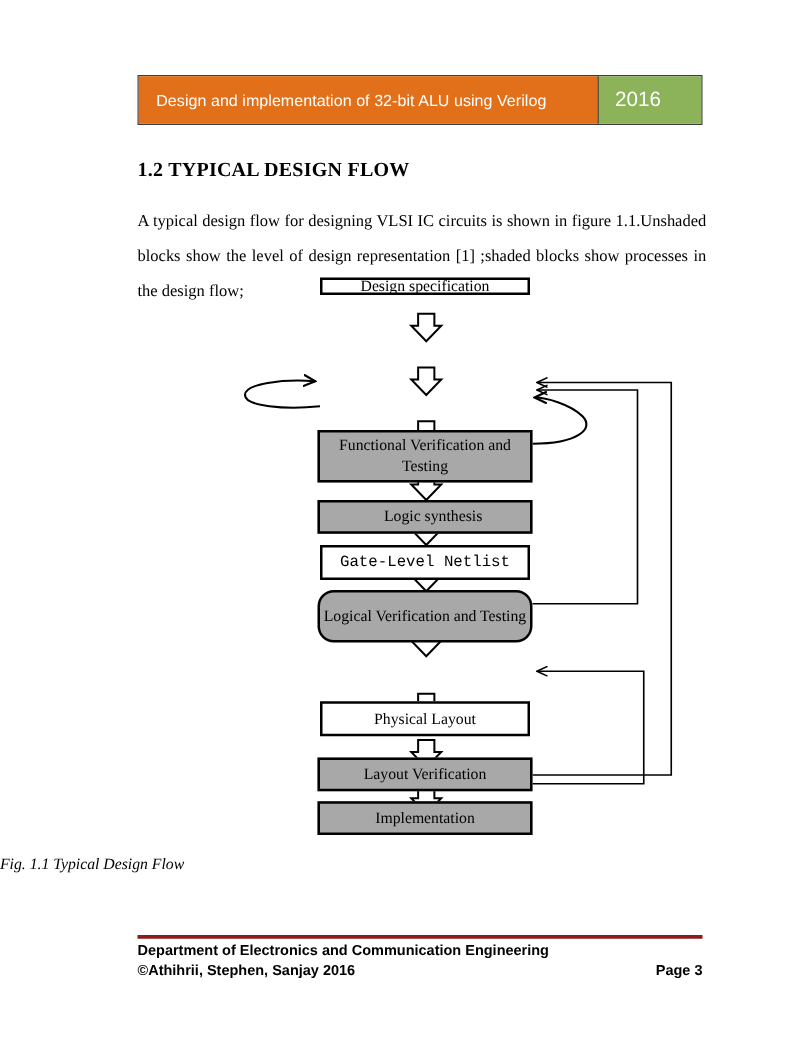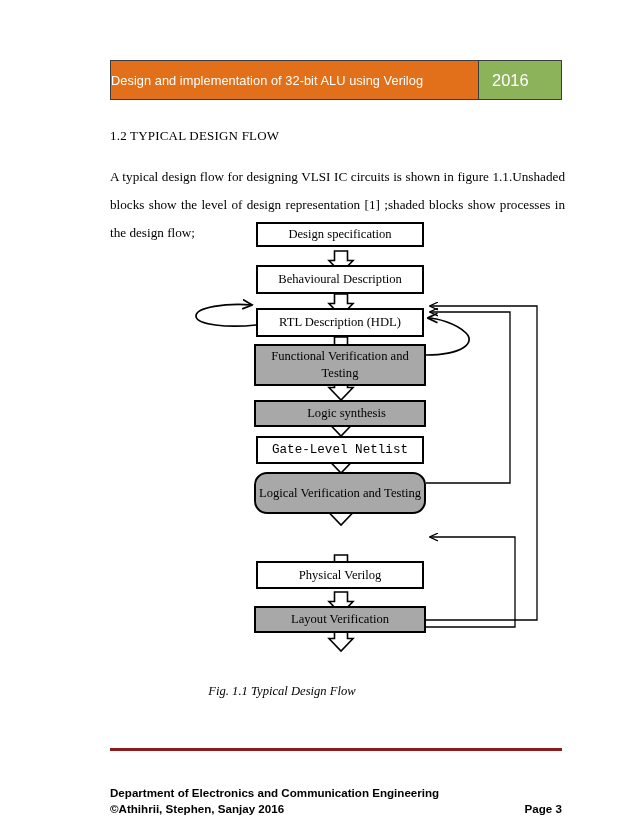--- a/index.html
+++ b/index.html
@@ -26,20 +26,21 @@
     display: flex;
     align-items: stretch;
     border: 1px solid #3d3d3d;
     box-sizing: border-box;
   }
   .header-title-cell {
     background: #e2701a;
     flex: 0 0 367px;
     display: flex;
     align-items: center;
+    padding-left: 14px;
     box-sizing: border-box;
   }
   .header-title-cell span {
     font-family: "Liberation Sans", "DejaVu Sans", sans-serif;
     font-size: 12.8px;
     color: #ffffff;
     letter-spacing: 0.05px;
   }
   .header-year-cell {
     background: #8cb35a;
@@ -54,22 +55,22 @@
     font-family: Liberation Sans, sans-serif;
     font-size: 16.5px;
     color: #ffffff;
   }
 
   
   .section-heading {
     position: absolute;
     left: 110px;
     top: 128px;
-    font-size: 13px;
-    font-weight: normal;
+    font-size: 16px;
+    font-weight: bold;
     letter-spacing: 0.2px;
   }
 
   
   .body-paragraph {
     position: absolute;
     left: 110px;
     top: 163px;
     width: 455px;
     font-size: 13.2px;
@@ -115,21 +116,21 @@
     left: 254px;
     width: 172px;
   }
 
   
   .figure-caption {
     position: absolute;
     left: 0;
     top: 684px;
     width: 564px;
-    text-align: center;
+    text-align: left;
     font-size: 12.6px;
     font-style: italic;
   }
 
   
   .footer-rule {
     position: absolute;
     left: 110px;
     top: 748px;
     width: 452px;
@@ -138,21 +139,20 @@
   }
   .footer-text {
     position: absolute;
     left: 110px;
     top: 753px;
     width: 452px;
     font-family: "Liberation Sans", "DejaVu Sans", sans-serif;
     font-size: 11.6px;
     line-height: 15.5px;
     font-weight: bold;
-    margin-top: 32px;
   }
   .footer-row {
     display: flex;
     justify-content: space-between;
     align-items: baseline;
   }
 </style>
 </head>
 <body>
 
@@ -208,57 +208,54 @@
 
     <path d="M426 140 C 462 140, 476 128, 466 118 C 456 108, 436 103, 428 103" fill="none" stroke="#000" stroke-width="1.7" marker-end="url(#arrowThick)"></path>
 
     <path d="M426 268 H 510 V 97 H 430" fill="none" stroke="#000" stroke-width="1.3" marker-end="url(#arrowThin)"></path>
 
     <path d="M426 405 H 537 V 91 H 430" fill="none" stroke="#000" stroke-width="1.3" marker-end="url(#arrowThin)"></path>
 
     <path d="M426 412 H 515 V 322 H 430" fill="none" stroke="#000" stroke-width="1.3" marker-end="url(#arrowThin)"></path>
   </svg>
 
-  <div class="flow-box narrow" style="top:7px;height:25px;">
+  <div class="flow-box narrow" style="top:7px;height:14px;">
     <span>Design specification</span>
   </div>
 
-  <div class="flow-box narrow" style="top:50px;height:29px;">
-    <span>Behavioural Description</span>
-  </div>
-
-  <div class="flow-box narrow" style="top:93px;height:29px;">
-    <span>RTL Description (HDL)</span>
-  </div>
+
 
   <div class="flow-box wide shaded" style="top:121px;height:42px;margin-top:8px;">
     <span>Functional Verification and Testing</span>
   </div>
 
   <div class="flow-box wide shaded" style="top:185px;height:27px;padding-left:13px;">
     <span>Logic synthesis</span>
   </div>
 
   <div class="flow-box narrow" style="top:221px;height:28px;font-family:Liberation Mono, monospace;">
     <span>Gate-Level Netlist</span>
   </div>
 
   <div class="flow-box wide shaded" style="top:261px;height:42px;margin-top:-4px;border-radius:13px;">
     <span>Logical Verification and Testing</span>
   </div>
 
 
   <div class="flow-box narrow" style="top:346px;height:28px;">
-    <span>Physical Verilog</span>
+    <span>Physical Layout</span>
   </div>
 
   <div class="flow-box wide shaded" style="top:391px;height:27px;justify-content:center;">
     <span>Layout Verification</span>
   </div>
 
+  <div class="flow-box wide shaded" style="top:426px;height:27px;">
+    <span>Implementation</span>
+  </div>
 
 </div>
 
 <div class="figure-caption">Fig. 1.1 Typical Design Flow</div>
 
 <div class="footer-rule"></div>
 <div class="footer-text">
   <div class="footer-row">
     <span>Department of Electronics and Communication Engineering</span>
   </div>

